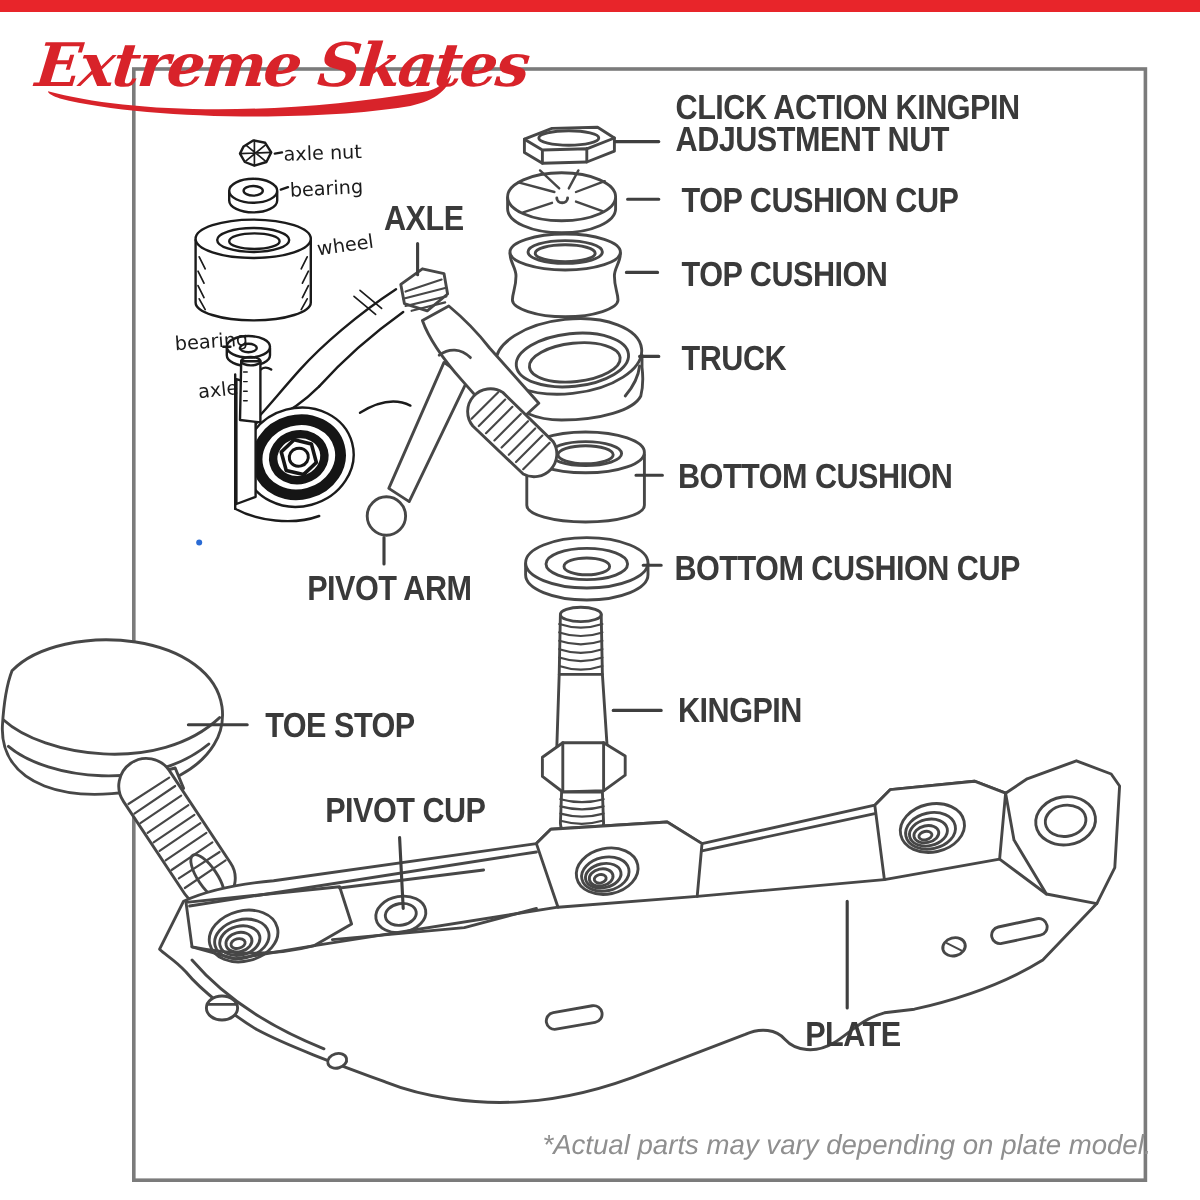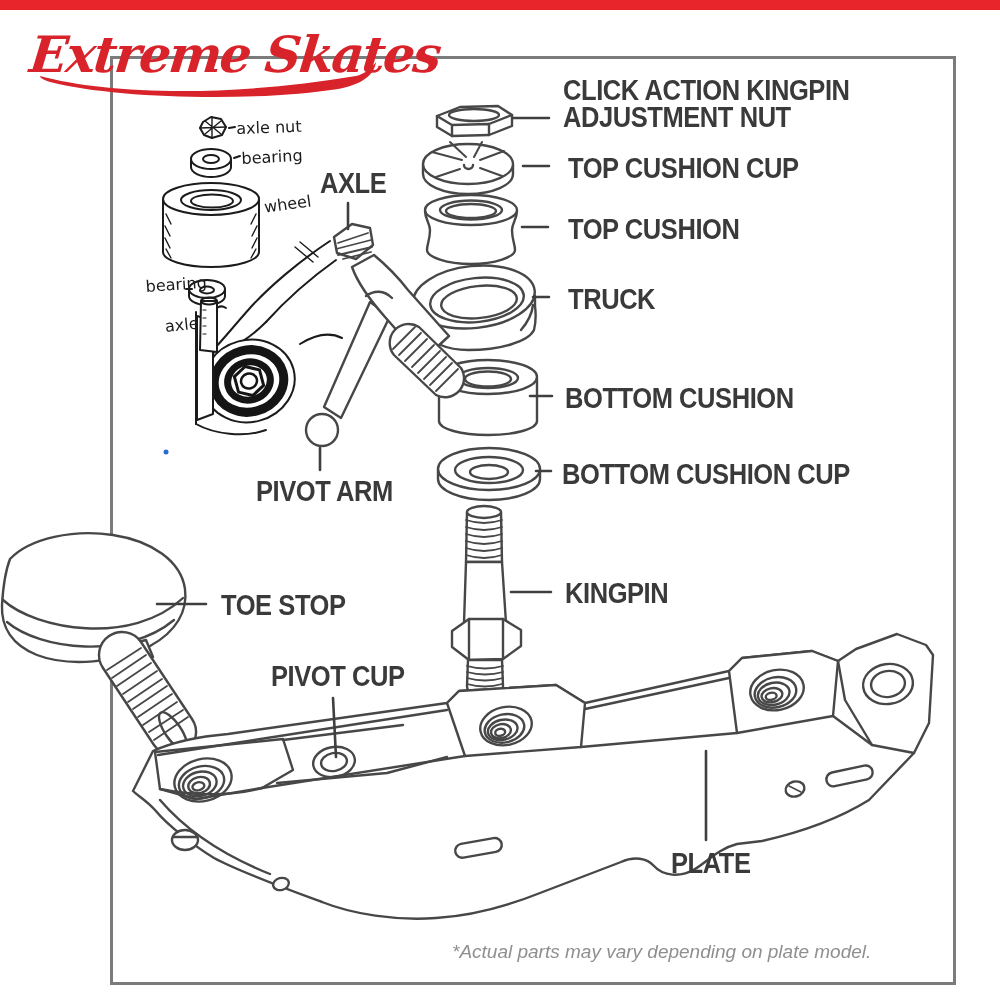--- a/index.html
+++ b/index.html
@@ -7,21 +7,21 @@
          font-family:"Liberation Sans",sans-serif;}
   .topbar{position:absolute;left:0;top:0;width:1000px;height:10px;background:#e8252a;}
   .frame{position:absolute;left:110px;top:56px;width:846px;height:929px;
          border:3px solid #7b7b7b;box-sizing:border-box;background:#fff;}
   svg.art{position:absolute;left:0;top:0;width:1000px;height:1000px;}
   svg.logo{position:absolute;left:26px;top:18px;width:360px;height:86px;overflow:visible;}
   .plabel{position:absolute;font-weight:700;font-size:29px;line-height:27px;color:#3a3a3a;
           letter-spacing:-0.5px;white-space:nowrap;transform:scaleX(0.88);transform-origin:left top;}
   .hlabel{position:absolute;font-family:"DejaVu Sans",sans-serif;font-size:16px;color:#1b1b1b;
           white-space:nowrap;transform-origin:left top;}
-  .footer{position:absolute;left:452px;top:941px;font-style:italic;font-size:19px;
+  .footer{position:absolute;left:452px;top:941px;font-style:italic;font-size:23px;
           color:#8f8f8f;white-space:nowrap;}
 </style>
 </head>
 <body>
 
 <div class="stage">
 
   <div class="topbar"></div>
   <div class="frame"></div>
 

